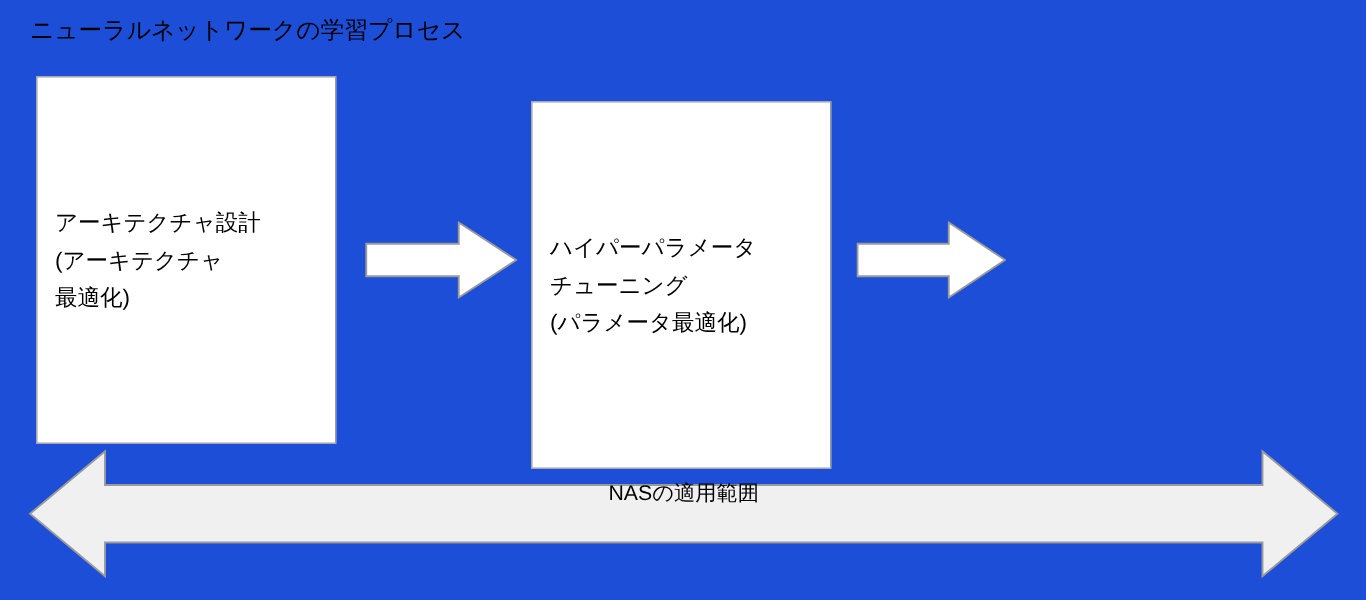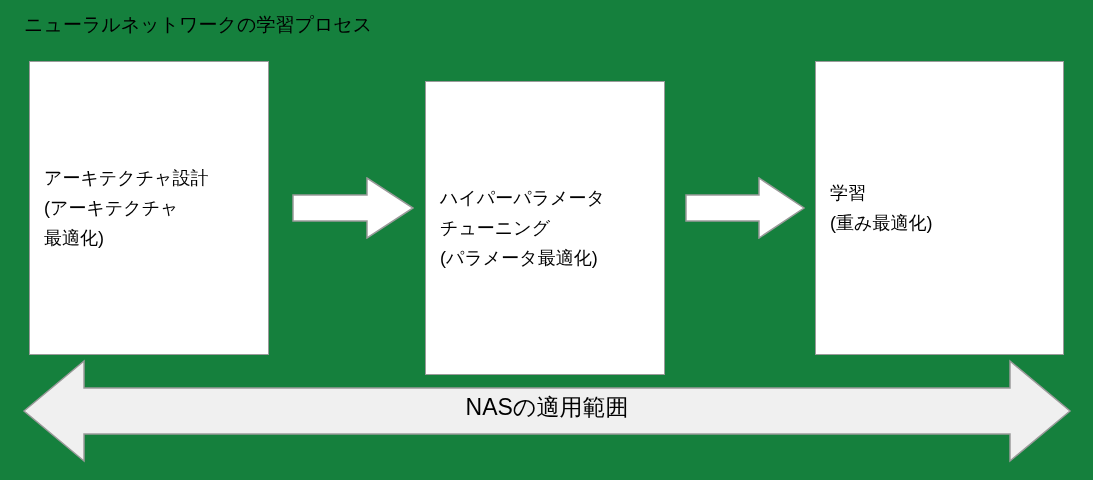--- a/index.html
+++ b/index.html
@@ -4,21 +4,21 @@
 <style>
   html, body {
     margin: 0;
     padding: 0;
     background: #ffffff;
   }
   #canvas {
     position: relative;
     width: 1093px;
     height: 480px;
-    background: #15803d;
+    background: #1d4ed8;
     font-family: "Liberation Sans", sans-serif;
     color: #000000;
     overflow: hidden;
   }
   #diagram-title {
     position: absolute;
     left: 24px;
     top: 12px;
     font-size: 19px;
     line-height: 26px;
@@ -54,24 +54,24 @@
   #scope-arrow {
     position: absolute;
     left: 22px;
     top: 355px;
     width: 1050px;
     height: 112px;
   }
   #scope-label {
     position: absolute;
     left: 22px;
-    top: 393px;
+    top: 381px;
     width: 1050px;
     text-align: center;
-    font-size: 23px;
+    font-size: 17px;
     line-height: 28px;
     color: #000000;
     pointer-events: none;
   }
 </style>
 </head>
 <body>
 
 <div id="canvas">
 
@@ -82,24 +82,20 @@
 (アーキテクチャ
 最適化)</div>
   </div>
 
   <div class="process-box" id="box-hyperparam">
     <div class="box-text">ハイパーパラメータ
 チューニング
 (パラメータ最適化)</div>
   </div>
 
-  <div class="process-box" id="box-training">
-    <div class="box-text">学習
-(重み最適化)</div>
-  </div>
 
   <svg class="flow-arrow" id="arrow-1" viewBox="0 0 122 62">
     <polygon points="1,18 75,18 75,1 121,31 75,61 75,44 1,44" fill="#ffffff" stroke="#9a9a9a" stroke-width="1.5" stroke-linejoin="miter"></polygon>
   </svg>
 
   <svg class="flow-arrow" id="arrow-2" viewBox="0 0 120 62">
     <polygon points="1,18 74,18 74,1 119,31 74,61 74,44 1,44" fill="#ffffff" stroke="#9a9a9a" stroke-width="1.5" stroke-linejoin="miter"></polygon>
   </svg>
 
   <svg id="scope-arrow" viewBox="0 0 1050 112">

